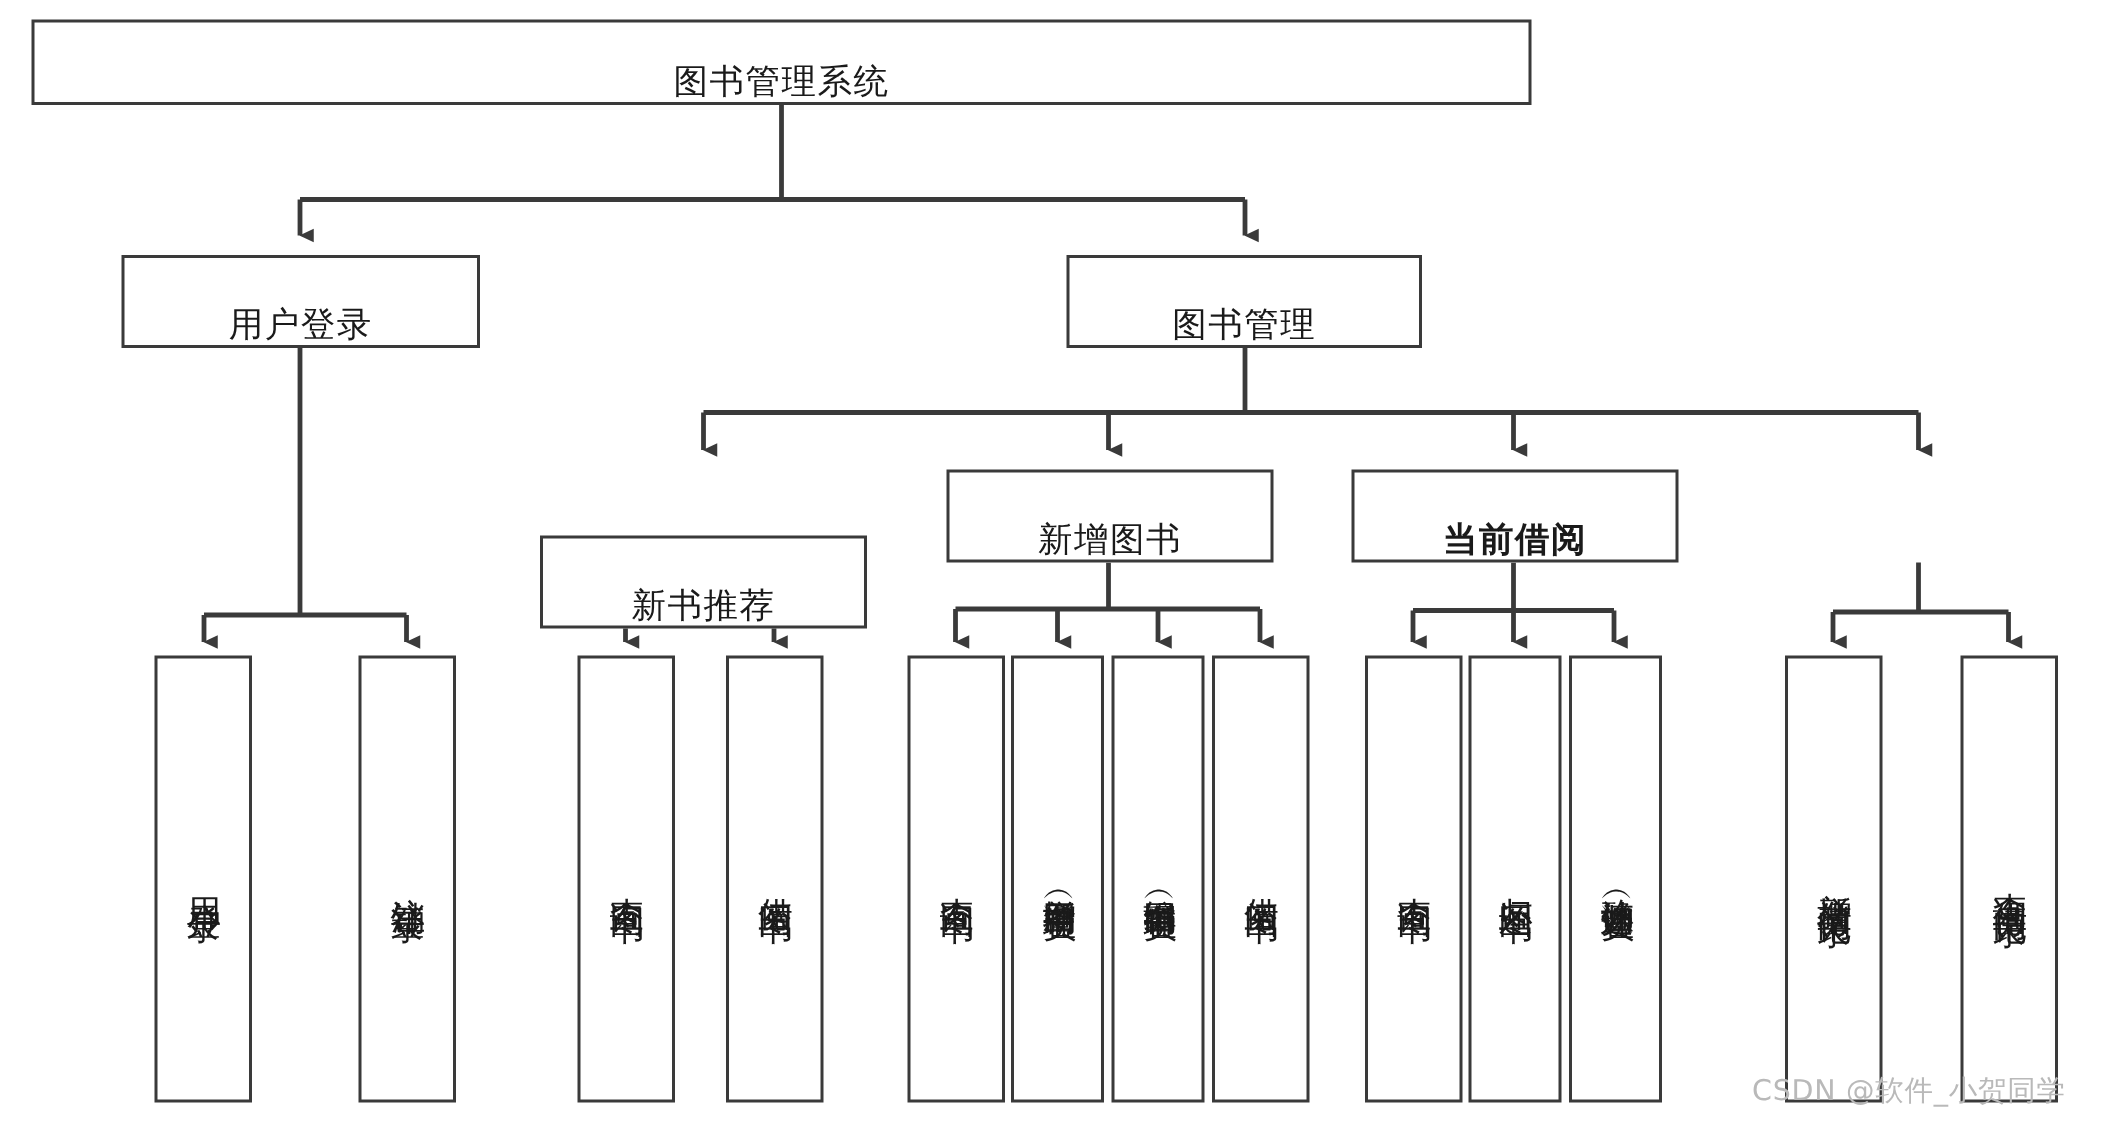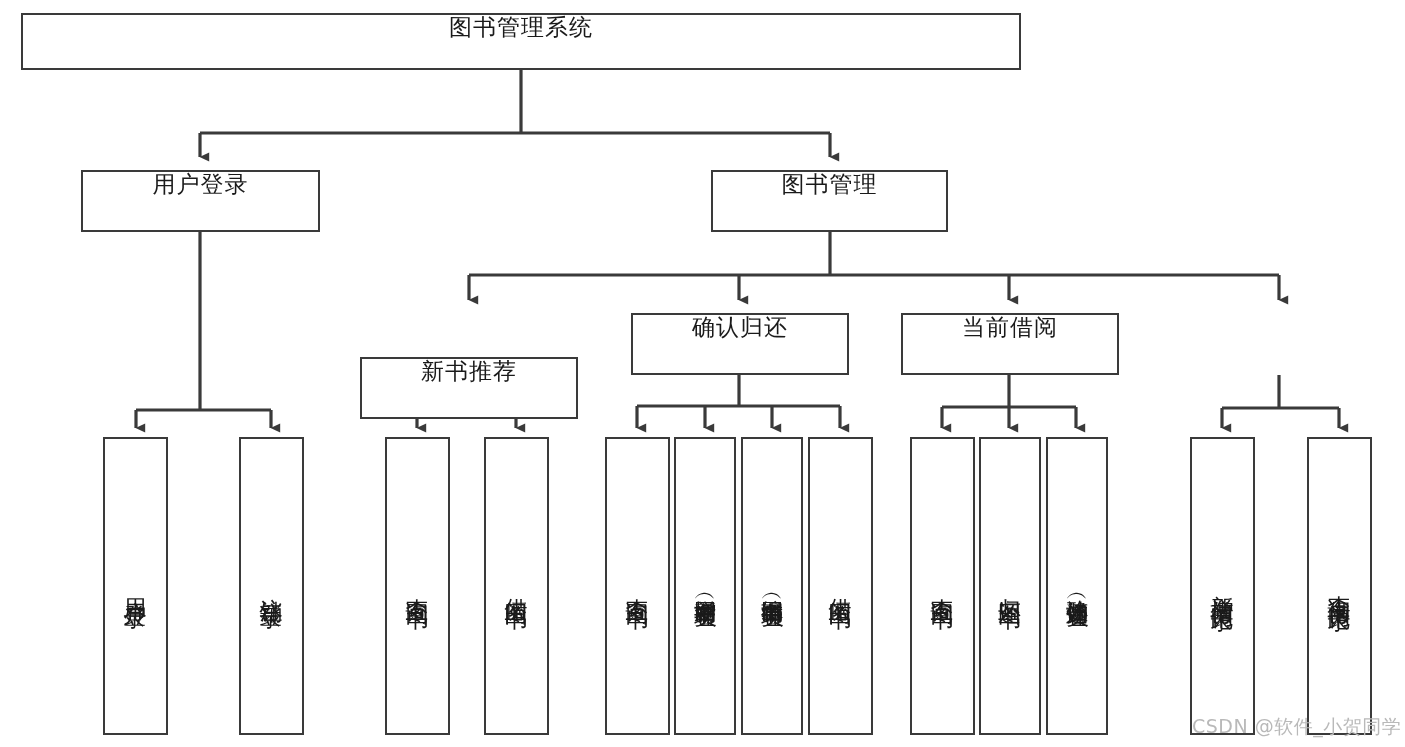--- a/index.html
+++ b/index.html
@@ -23,21 +23,21 @@
     width: 1405px;
     height: 747px;
     pointer-events: none;
   }
   .node {
     position: absolute;
     box-sizing: border-box;
     border: 2.5px solid #3a3a3a;
     background: #ffffff;
     display: flex;
-    align-items: flex-start;
+    align-items: flex-end;
     justify-content: center;
     color: #1a1a1a;
   }
   .node-h .label {
     font-size: 23px;
     line-height: 1.1;
     letter-spacing: 1px;
     white-space: nowrap;
   }
   .node-v {
@@ -130,23 +130,23 @@
     <span class="label">用户登录</span>
   </div>
   <div class="node node-h" style="left:711px; top:170px; width:237px; height:62px;">
     <span class="label">图书管理</span>
   </div>
 
   <div class="node node-h" style="left:360px; top:313px; width:218px; height:62px;margin-top:44px;">
     <span class="label">新书推荐</span>
   </div>
   <div class="node node-h" style="left:631px; top:313px; width:218px; height:62px;">
-    <span class="label">确认归还</span>
+    <span class="label">新增图书</span>
   </div>
-  <div class="node node-h" style="left:901px; top:313px; width:218px; height:62px;">
+  <div class="node node-h" style="left:901px; top:313px; width:218px; height:62px;font-weight:bold;">
     <span class="label">当前借阅</span>
   </div>
 
   <div class="node node-v" style="left:103px; top:437px; width:65px; height:298px;">
     <span class="label">用户登录</span>
   </div>
   <div class="node node-v" style="left:239px; top:437px; width:65px; height:298px;">
     <span class="label">注销登录</span>
   </div>
 
@@ -180,15 +180,15 @@
     <span class="label">确认归还（管理员）</span>
   </div>
 
   <div class="node node-v" style="left:1190px; top:437px; width:65px; height:298px;">
     <span class="label">新增借阅记录</span>
   </div>
   <div class="node node-v" style="left:1307px; top:437px; width:65px; height:298px;">
     <span class="label">查询借阅记录</span>
   </div>
 
-  <div class="watermark" style="left:1192px; top:714px;">CSDN @软件_小贺同学</div>
+  <div class="watermark" style="left:1168px; top:714px;">CSDN @软件_小贺同学</div>
 
 </div>
 
 </body></html>

